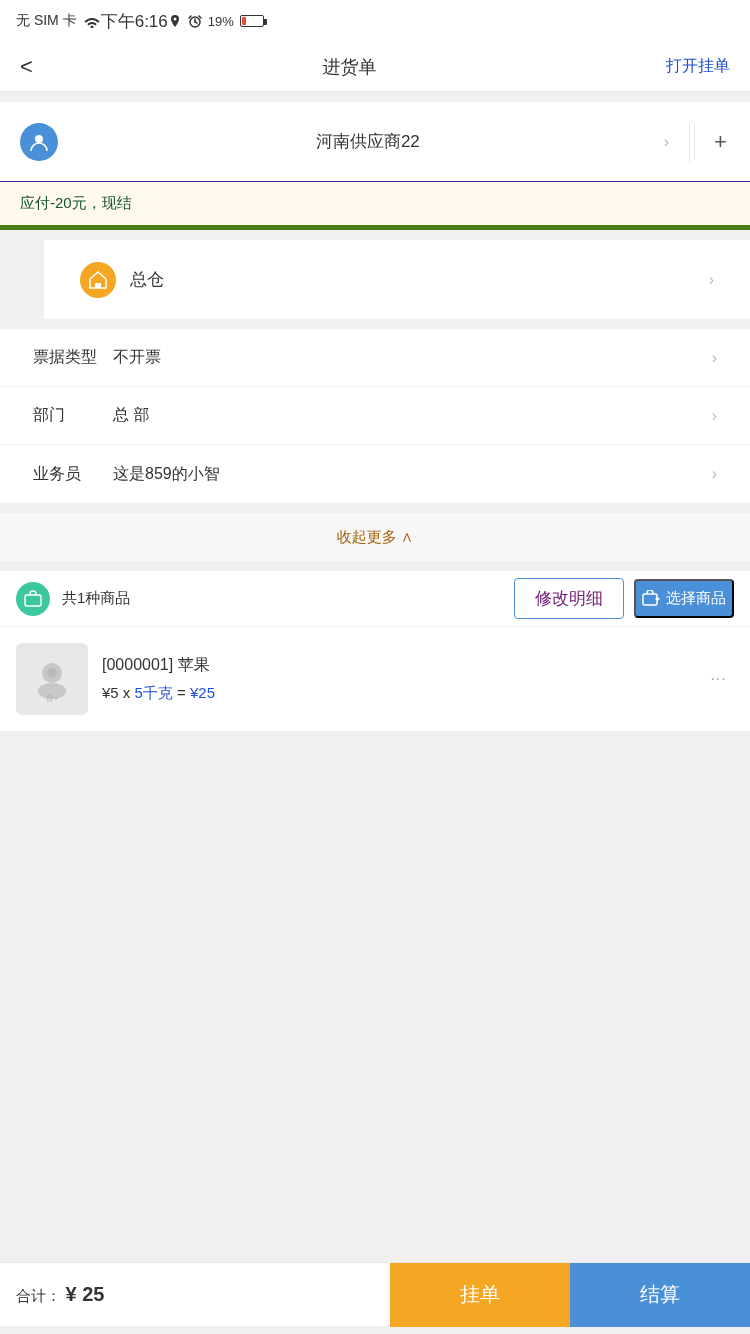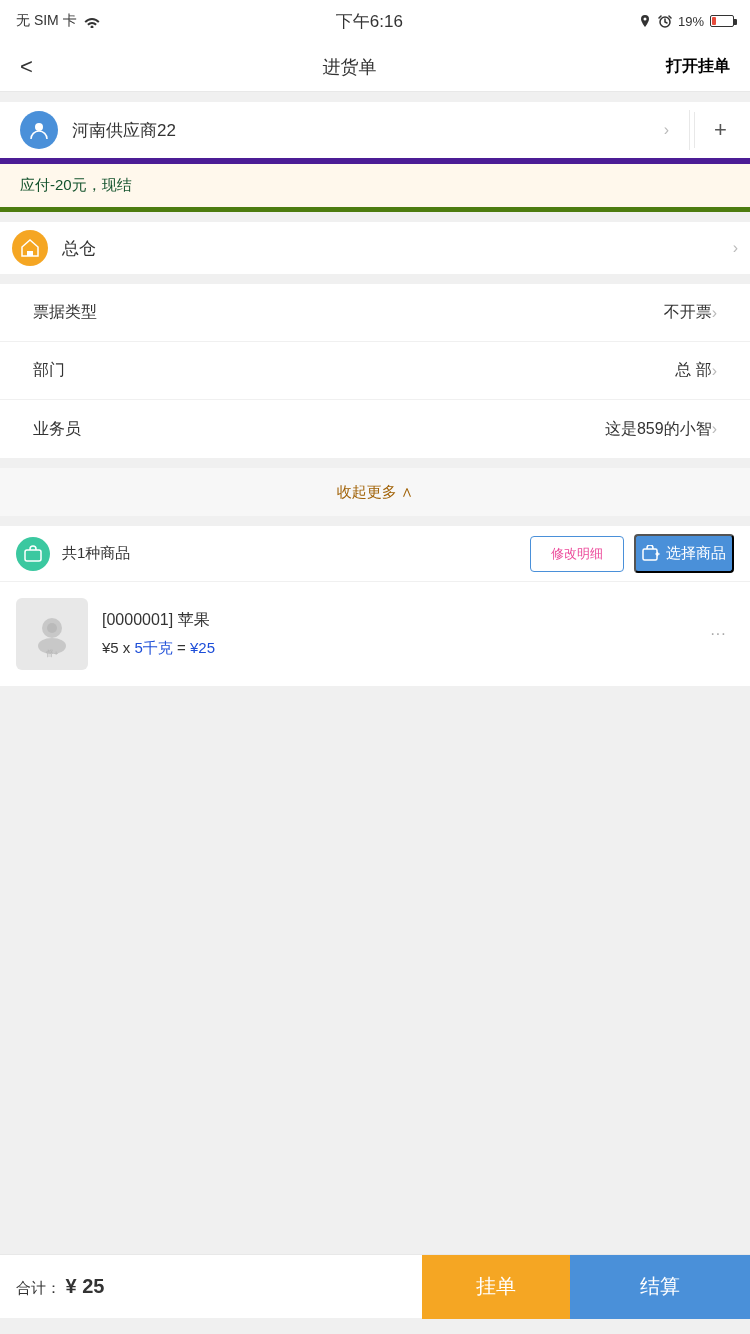--- a/index.html
+++ b/index.html
@@ -11,21 +11,20 @@
       min-height: 1334px;
       overflow-x: hidden;
     }
 
     
     .status-bar {
       background: #fff;
       height: 42px;
       display: flex;
       align-items: center;
-      justify-content: space-between;
       padding: 16px 16px;
       font-size: 14px;
     }
     .status-left { display: flex; align-items: center; gap: 6px; color: #333; font-size: 14px; }
     .status-center { font-size: 17px; font-weight: 500; color: #333; }
     .status-right { display: flex; align-items: center; gap: 6px; font-size: 13px; color: #333; }
     .battery {
       width: 24px; height: 12px; border: 1.5px solid #333; border-radius: 2px; position: relative;
       display: inline-flex; align-items: center;
     }
@@ -40,33 +39,34 @@
       background: #fff;
       height: 50px;
       display: flex;
       align-items: center;
       justify-content: space-between;
       padding: 0 20px;
       border-bottom: 1px solid #e8e8e8;
     }
     .nav-back { font-size: 22px; color: #333; cursor: pointer; }
     .nav-title { font-size: 18px; font-weight: 500; color: #333; }
-    .nav-action { font-size: 16px; color: #000000; cursor: pointer; font-weight: bold; }
+    .nav-action { font-size: 16px; color: #1d4ed8; cursor: pointer; }
 
     
     .section-spacer { height: 10px; background: #f0f0f0; }
 
     
     .supplier-row {
       background: #fff;
       display: flex;
       align-items: center;
       padding: 0 20px;
-      height: 62px;
-      border-bottom: 6px solid #4c1d95;
+      height: 80px;
+      border-bottom: 1px solid #4c1d95;
+      text-align: center;
     }
     .supplier-avatar {
       width: 38px; height: 38px; border-radius: 50%; background: #4a90d9;
       display: flex; align-items: center; justify-content: center;
       color: #fff; font-size: 18px; margin-right: 14px; flex-shrink: 0;
     }
     .supplier-name { flex: 1; font-size: 17px; color: #333; }
     .supplier-chevron { color: #bbb; font-size: 16px; margin-right: 20px; }
     .supplier-add {
       width: 36px; height: 36px; display: flex; align-items: center; justify-content: center;
@@ -81,43 +81,44 @@
       font-size: 15px;
       color: #14532d;
       border-bottom: 5px solid #4d7c0f;
     }
 
     
     .warehouse-row {
       background: #fff;
       display: flex;
       align-items: center;
-      padding: 0 12px;
-      height: 52px;
+      padding: 0 36px;
+      height: 79px;
+      margin-left: 44px;
     }
     .warehouse-icon {
       width: 36px; height: 36px; border-radius: 50%; background: #f5a623;
       display: flex; align-items: center; justify-content: center;
       color: #fff; font-size: 18px; margin-right: 14px; flex-shrink: 0;
     }
     .warehouse-name { flex: 1; font-size: 17px; color: #333; }
     .row-chevron { color: #bbb; font-size: 16px; }
 
     
     .form-section { background: #fff; margin-top: 10px; }
     .form-row {
       display: flex;
       align-items: center;
       padding: 0 33px;
       height: 58px;
       border-bottom: 1px solid #f0f0f0;
     }
     .form-row:last-child { border-bottom: none; }
     .form-label { font-size: 16px; color: #333; width: 80px; flex-shrink: 0; }
-    .form-value { flex: 1; font-size: 16px; color: #333; text-align: right; }
+    .form-value { flex: 1; font-size: 16px; color: #333; }
     .form-value.placeholder { color: #bbb; }
 
     
     .collapse-row {
       background: #f7f7f7;
       height: 48px;
       display: flex;
       align-items: center;
       justify-content: center;
       margin-top: 10px;
@@ -137,22 +138,22 @@
       height: 56px;
       border-bottom: 1px solid #f0f0f0;
     }
     .product-icon {
       width: 34px; height: 34px; border-radius: 50%; background: #3bc8a0;
       display: flex; align-items: center; justify-content: center;
       color: #fff; font-size: 16px; margin-right: 12px; flex-shrink: 0;
     }
     .product-count { flex: 1; font-size: 15px; color: #333; }
     .btn-modify {
-      border: 1.5px solid #4a90d9; color: #ec4899; background: #fff;
-      padding: 8px 20px; border-radius: 4px; font-size: 13px; cursor: pointer;
+      border: 1.5px solid #4a90d9; color: #701a75; background: #fff;
+      padding: 8px 20px; border-radius: 4px; font-size: 17px; cursor: pointer;
       margin-right: 10px;
     }
     .btn-select {
       background: #4a90d9; color: #fff;
       padding: 8px 6px; border-radius: 4px; font-size: 15px; cursor: pointer;
       display: flex; align-items: center; gap: 6px;
     }
 
     
     .product-item {
@@ -171,34 +172,34 @@
     }
     .product-info { flex: 1; }
     .product-name { font-size: 16px; color: #333; margin-bottom: 8px; }
     .product-price { font-size: 15px; color: #333; }
     .product-price .highlight { color: #1d4ed8; }
     .product-more { color: #aaa; font-size: 16px; cursor: pointer; padding: 8px; }
 
     
     .bottom-bar {
       position: fixed;
-      bottom: 16px;
+      bottom: 8px;
       width: 750px;
       height: 64px;
       display: flex;
       align-items: center;
       background: #fff;
       border-top: 1px solid #e8e8e8;
     }
     .total-section { flex: 1; padding: 0 16px; }
     .total-label { font-size: 15px; color: #333; }
     .total-amount { font-size: 20px; font-weight: bold; color: #333; display: inline; }
     .total-count { font-size: 13px; color: #999; margin-top: 2px; }
     .btn-suspend {
-      width: 148px; height: 64px; background: #f5a623;
+      width: 180px; height: 64px; background: #f5a623;
       color: #fff; font-size: 20px; display: flex; align-items: center;
       justify-content: center; cursor: pointer; flex-shrink: 0;
     }
     .btn-checkout {
       width: 180px; height: 64px; background: #4a90d9;
       color: #fff; font-size: 20px; display: flex; align-items: center;
       justify-content: center; cursor: pointer; flex-shrink: 0;
     }
 
     .divider-v {

